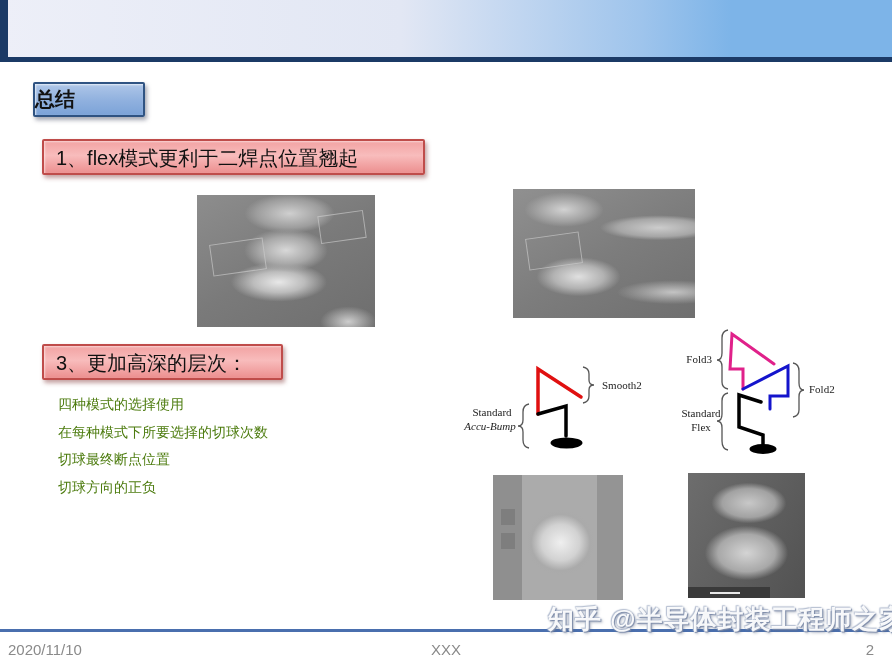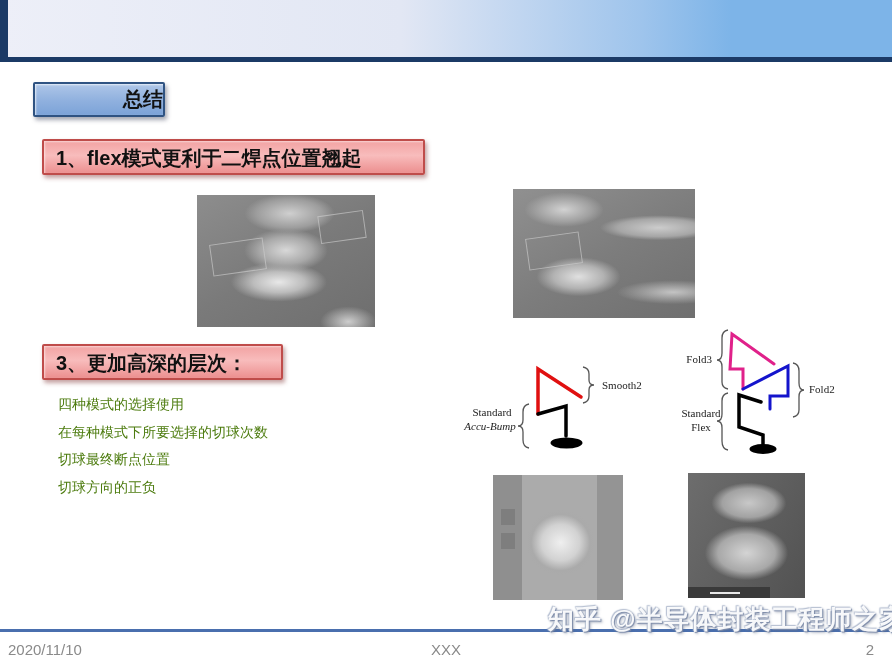--- a/index.html
+++ b/index.html
@@ -13,29 +13,29 @@
   .navy-line{position:absolute;left:0;top:57px;width:892px;height:5px;background:#1b3a66;}
   .title-banner{position:absolute;left:78px;top:5px;width:718px;height:46px;box-sizing:border-box;
     border:1px solid #35598c;border-radius:2px;
     background:linear-gradient(100deg,#fdfdff 0%,#eef2fa 40%,#c6d5ec 80%,#b3c8e8 100%);
     box-shadow:inset 3px 3px 5px rgba(255,255,255,.95), inset -4px -5px 6px rgba(82,104,149,.55),
                2px 3px 5px rgba(30,50,90,.45);}
   .title-banner .title{padding:7px 0 0 22px;font-family:"Liberation Serif",serif;
     font-size:27px;font-weight:bold;letter-spacing:1px;white-space:nowrap;}
 
   
-  .summary-badge{position:absolute;left:33px;top:82px;width:132px;height:35px;box-sizing:border-box;
-    border:2px solid #2f5382;border-radius:2px;text-align:right;line-height:31px;
+  .summary-badge{position:absolute;left:33px;top:82px;width:112px;height:35px;box-sizing:border-box;
+    border:2px solid #2f5382;border-radius:2px;text-align:left;line-height:31px;
     font-size:20px;font-weight:bold;
     background:linear-gradient(180deg,#aec6e8 0%,#8fb0de 55%,#7ca3d8 100%);
     box-shadow:2px 3px 4px rgba(90,95,115,.55), inset 1px 1px 2px rgba(255,255,255,.7);}
   .red-banner{position:absolute;box-sizing:border-box;border:2px solid #bf4c4a;border-radius:2px;
     background:linear-gradient(180deg,#f2a2a2 0%,#f8bcbc 45%,#ec8f8f 100%);
     box-shadow:2px 3px 4px rgba(140,70,70,.5), inset 1px 1px 2px rgba(255,255,255,.55);
-    font-size:20px;font-weight:bold;white-space:nowrap;}
+    font-size:20px;font-weight:normal;white-space:nowrap;}
   .red-banner .bn-text{padding:4px 0 0 12px;}
   .banner-1{left:42px;top:139px;width:383px;height:36px;}
   .banner-2{left:42px;top:344px;width:241px;height:36px;}
 
   
   .bullets{position:absolute;left:58px;top:391px;width:400px;font-size:14px;line-height:27.5px;color:#4d7c0f;}
 
   
   .sem{position:absolute;overflow:hidden;}
   .photo-a{left:197px;top:195px;width:178px;height:132px;

